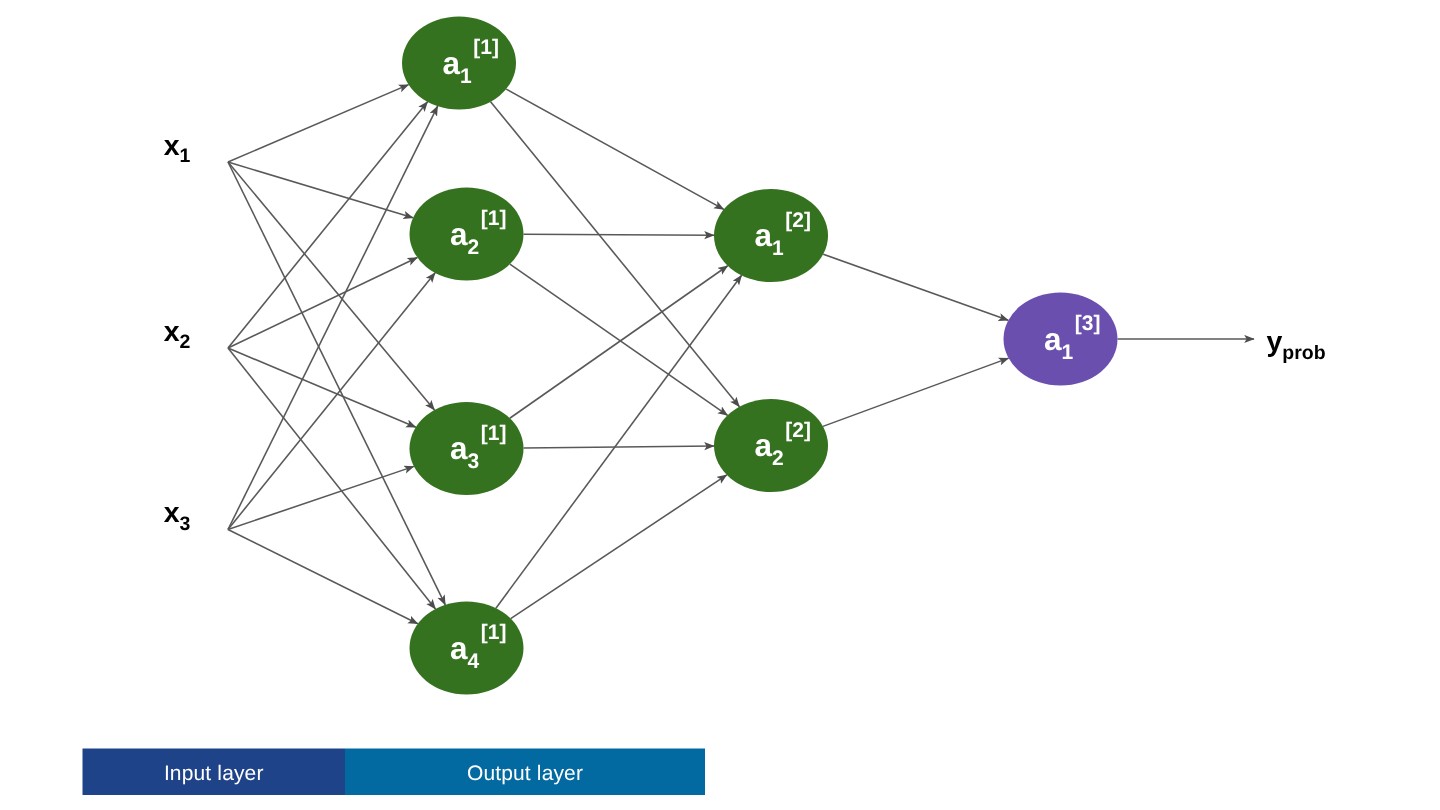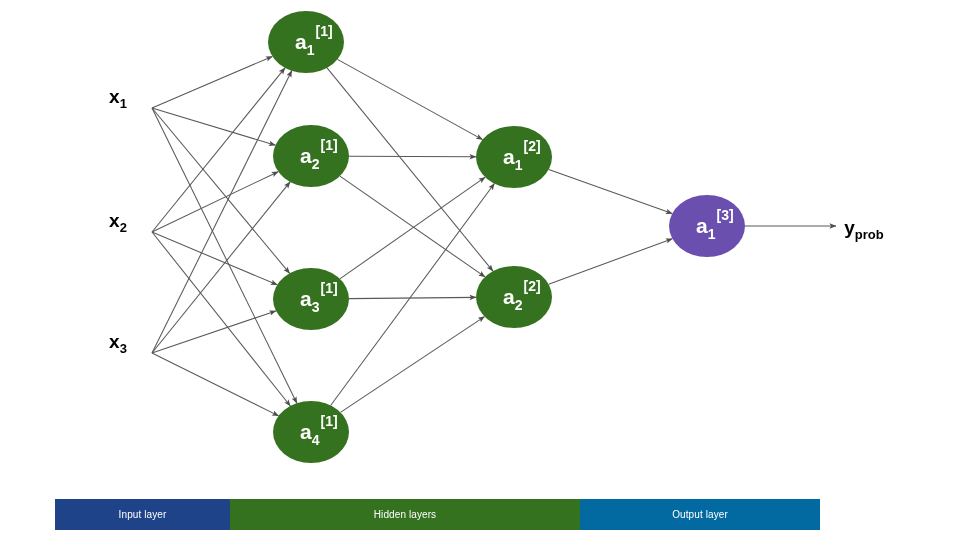--- a/index.html
+++ b/index.html
@@ -66,21 +66,21 @@
     width: 765px;
     height: 31px;
     display: flex;
     flex-direction: row;
   }
   .legend-seg {
     display: flex;
     align-items: center;
     justify-content: center;
     color: #ffffff;
-    font-size: 10px;
+    font-size: 14px;
     font-family: "Liberation Sans", sans-serif;
     letter-spacing: 0.1px;
     white-space: nowrap;
     height: 100%;
   }
   .legend-seg-input { width: 175px; }
   .legend-seg-hidden { width: 350px; }
   .legend-seg-output { width: 240px; }
 </style>
 </head>
@@ -169,21 +169,18 @@
       </g>
     <g id="labels-outputs">
         <text x="864" y="234" class="io-label io-base" fill="#000000" text-anchor="middle">y<tspan dy="5" class="io-label io-sub" fill="#000000">prob</tspan></text>
       </g>
   </svg>
 
   <div class="legend-bar">
     <div class="legend-seg legend-seg-input" style="background: rgb(31, 67, 137);">
       <span>Input layer</span>
     </div>
-    <div class="legend-seg legend-seg-hidden" style="background: rgb(53, 114, 31);">
-      <span>Hidden layers</span>
-    </div>
     <div class="legend-seg legend-seg-output" style="background: #0369a1;">
       <span>Output layer</span>
     </div>
   </div>
 
 </div>
 
 </body></html>

